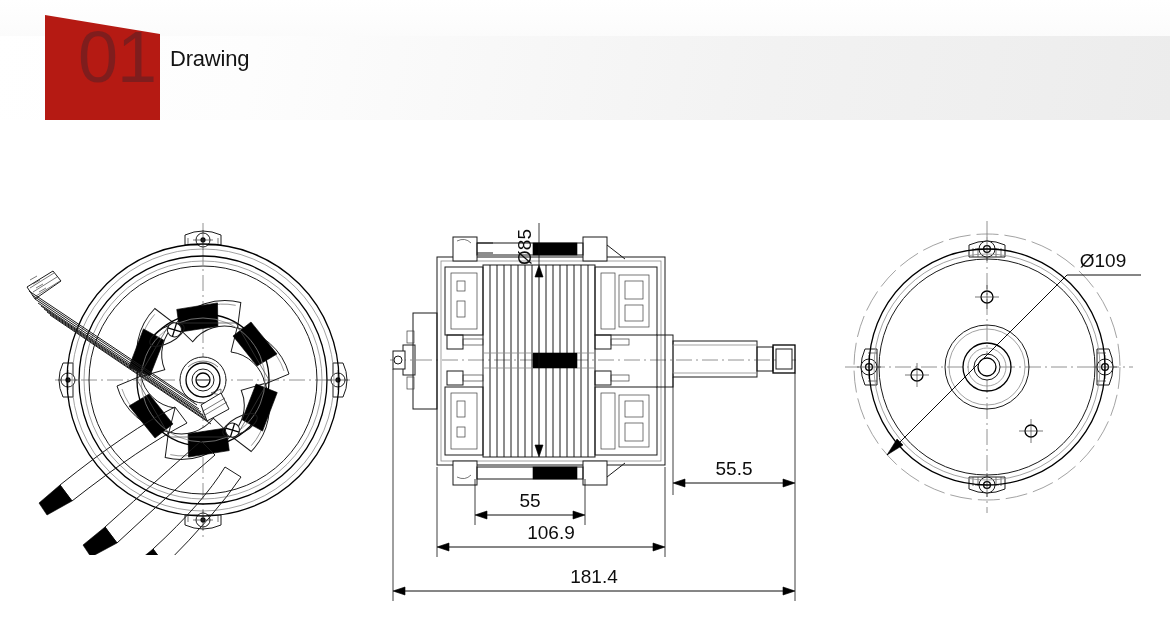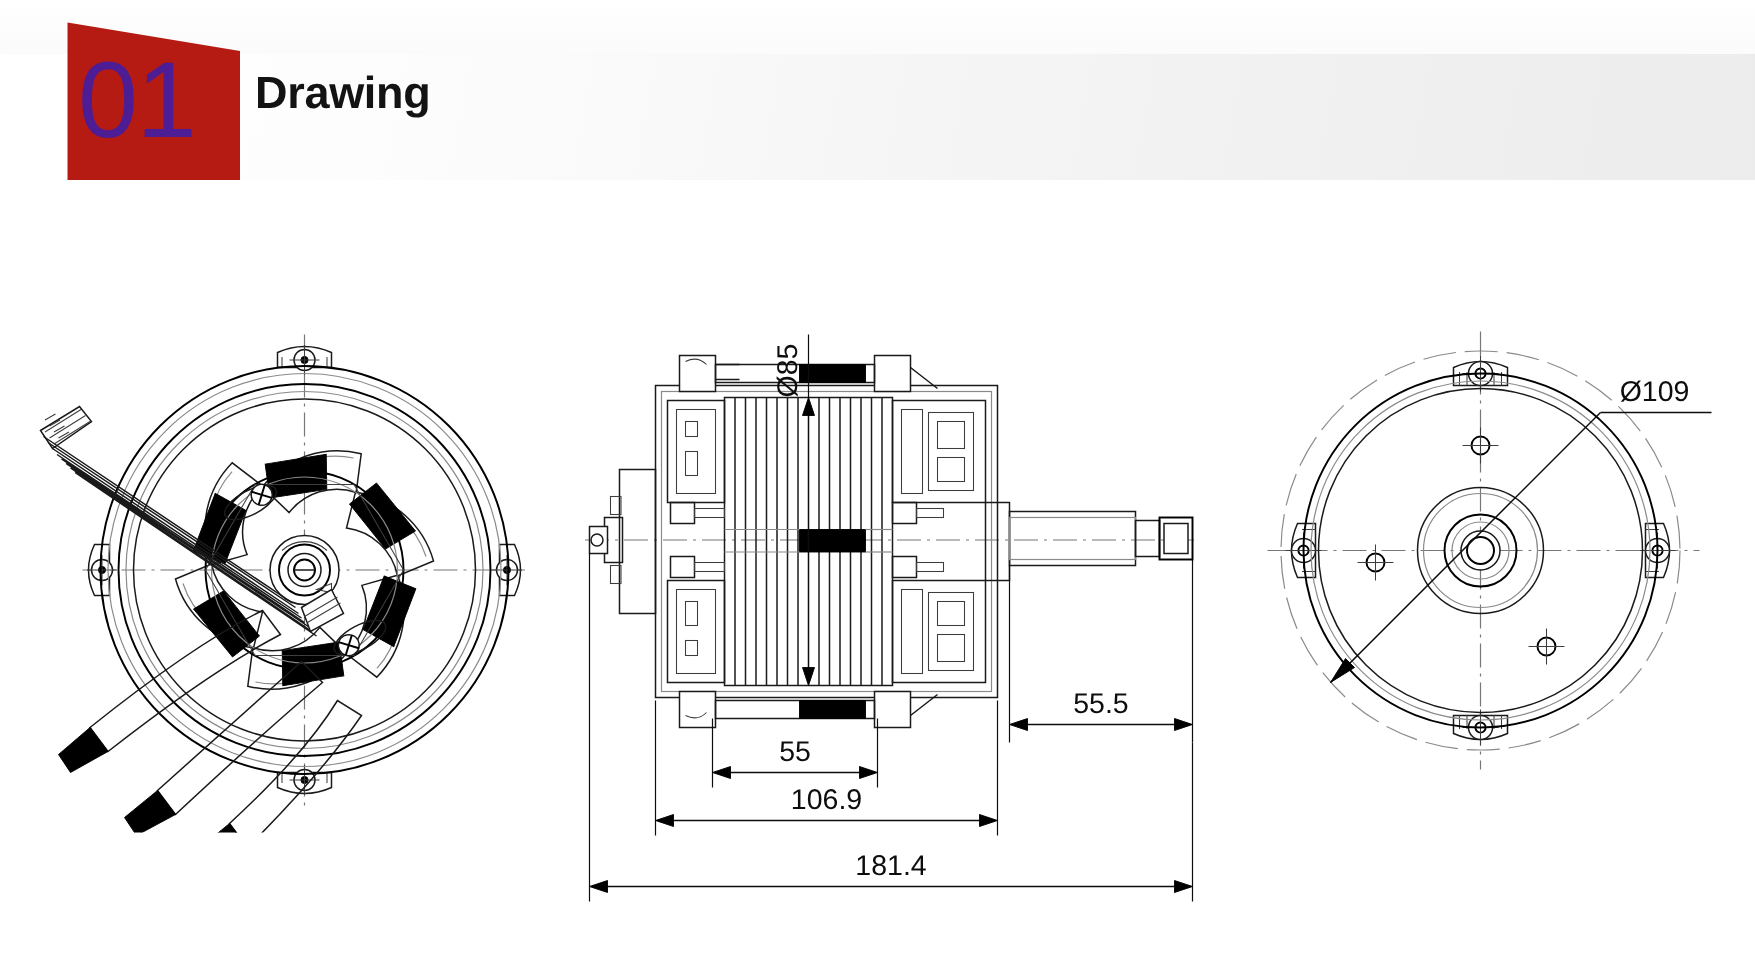--- a/index.html
+++ b/index.html
@@ -38,38 +38,38 @@
     height: 36px;
     background: linear-gradient(180deg, #ffffff 0%, #fbfbfb 100%);
   }
   #banner-svg {
     position: absolute;
     left: 40px; top: 8px;
   }
   #banner-number {
     position: absolute;
     left: 52px;
-    top: 26px;
+    top: 16px;
     width: 104px;
     height: 82px;
-    color: #4c1d95;
+    color: #7f1d1d;
     font-size: 72px;
     font-weight: 400;
     letter-spacing: -1px;
     line-height: 82px;
-    text-align: left;
+    text-align: right;
     font-family: "Liberation Sans", sans-serif;
     user-select: none;
   }
   #section-title {
     position: absolute;
     left: 170px;
     top: 46px;
-    font-size: 30px;
-    font-weight: 700;
+    font-size: 22px;
+    font-weight: 400;
     color: #131313;
     letter-spacing: -0.2px;
     font-family: "Liberation Sans", sans-serif;
     white-space: nowrap;
   }
 
   
   #drawing-area {
     position: absolute;
     left: 0; top: 130px;

